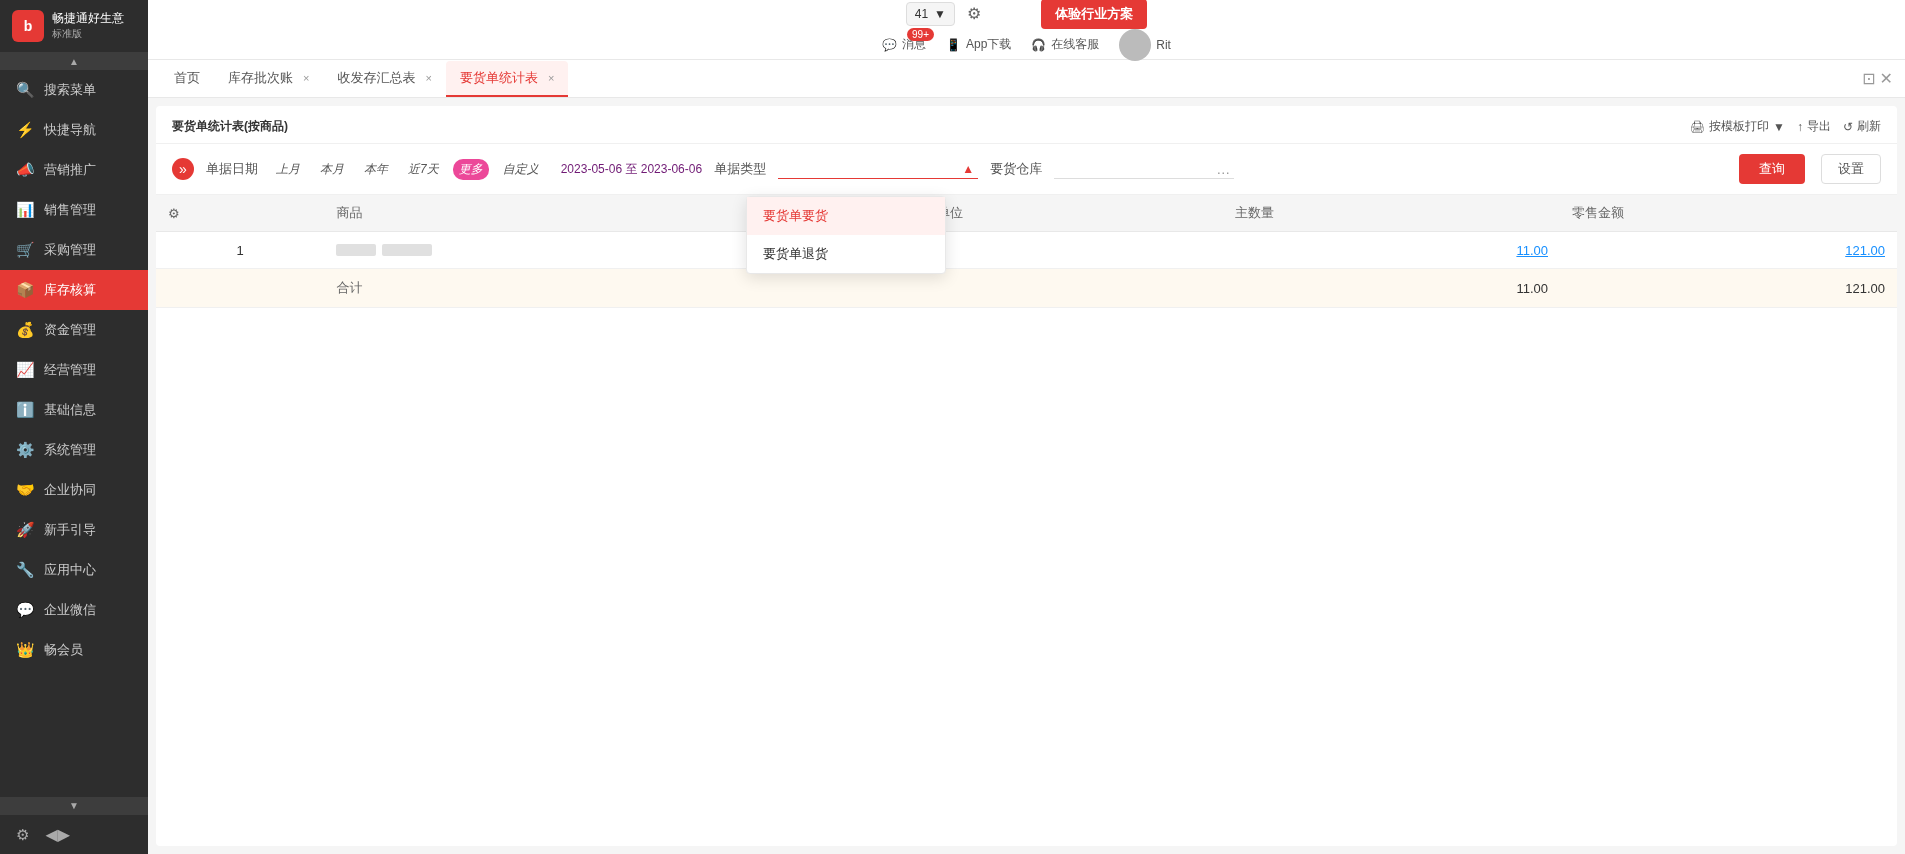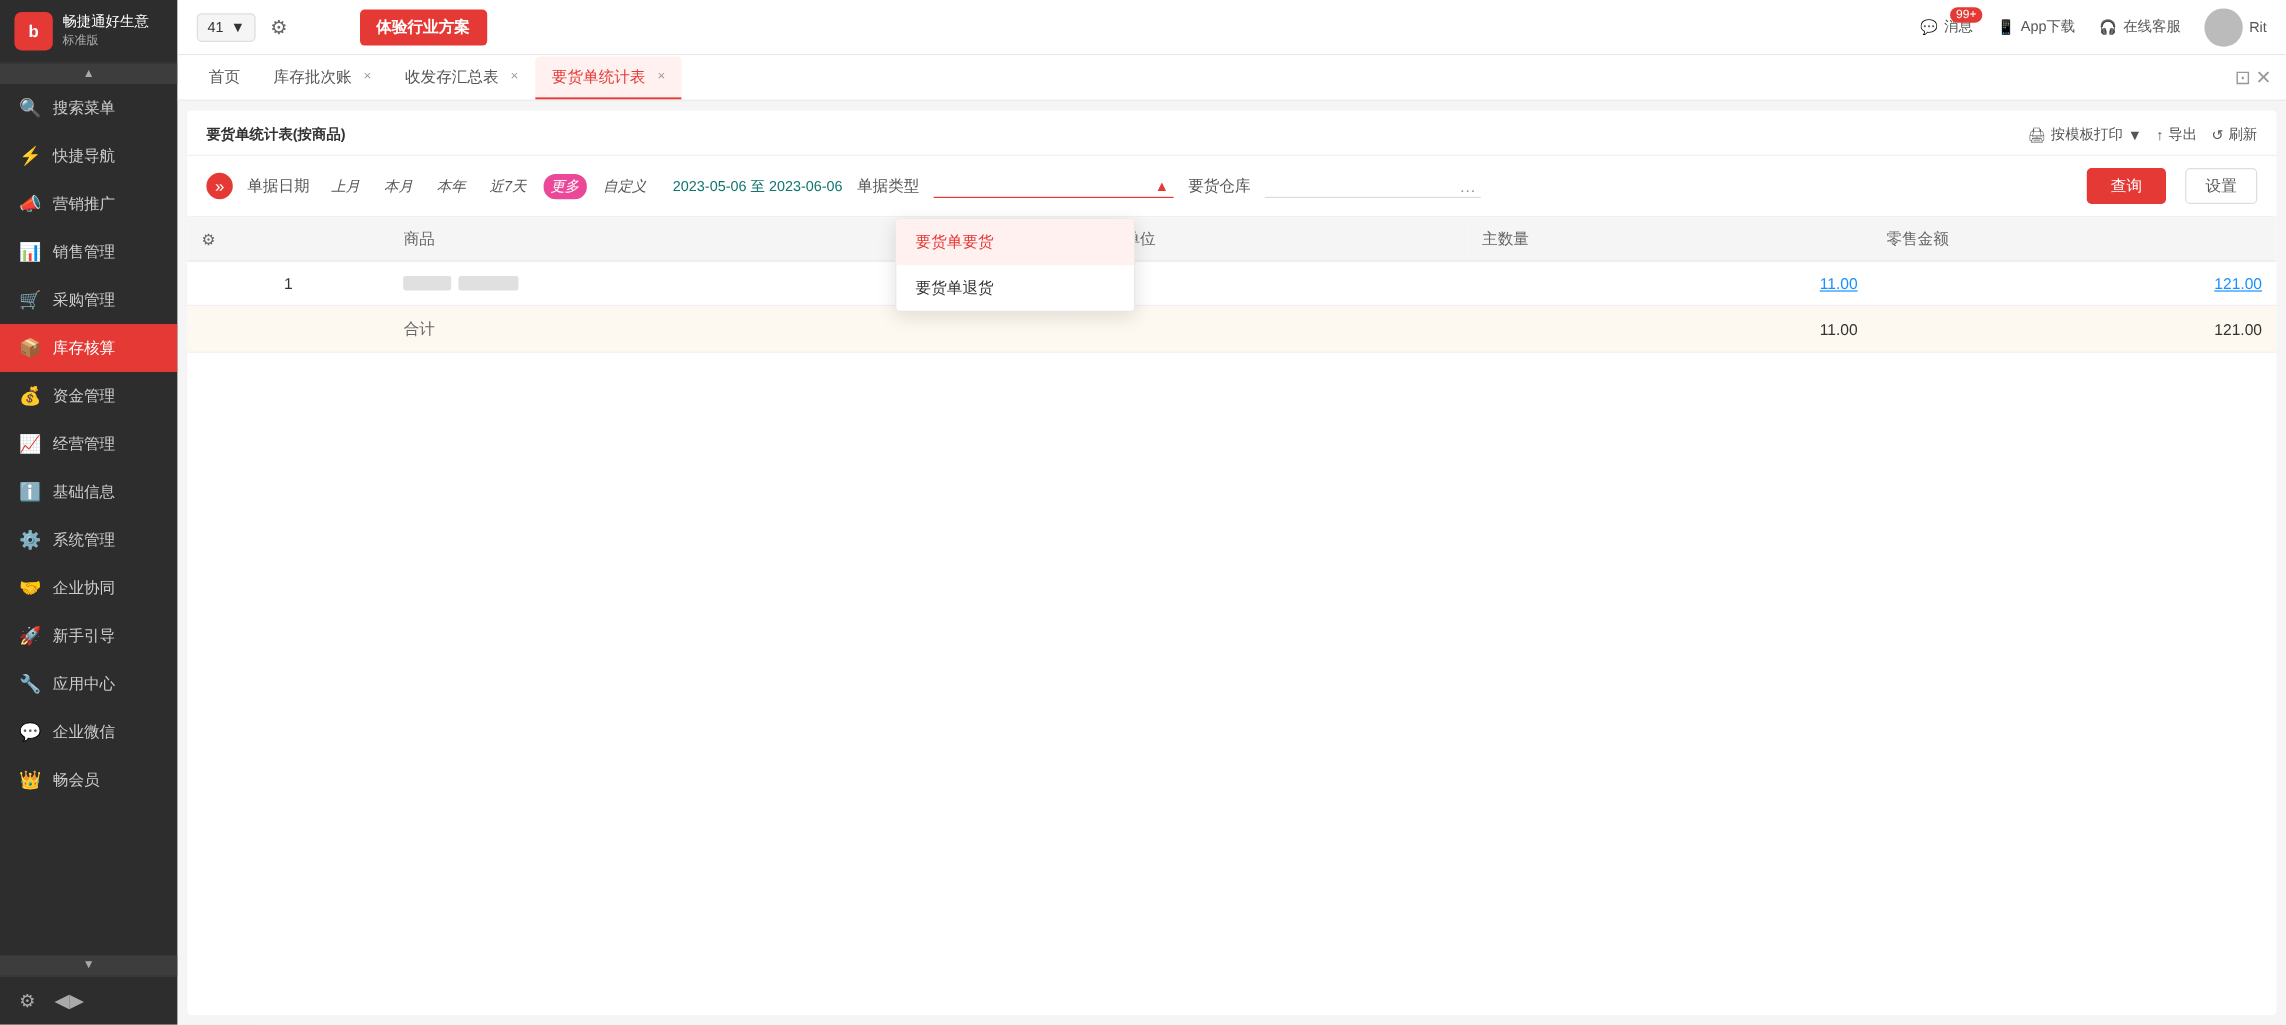--- a/index.html
+++ b/index.html
@@ -80,27 +80,28 @@
       flex: 1;
       display: flex;
       flex-direction: column;
       background: #f5f5f5;
       overflow: hidden;
     }
 
     
     .top-header {
       background: #fff;
-      height: 46px;
+      height: 60px;
       display: flex;
       align-items: center;
       padding: 0 16px;
-      justify-content: space-between;
+      justify-content: center;
       border-bottom: 1px solid #e8e8e8;
       flex-shrink: 0;
+      flex-direction: column;
     }
     .header-left {
       display: flex;
       align-items: center;
       gap: 12px;
     }
     .store-selector {
       display: flex;
       align-items: center;
       gap: 6px;
@@ -272,21 +273,21 @@
       border-radius: 3px;
       font-style: italic;
     }
     .date-btn.more-btn {
       background: #ec4899;
       color: #fff;
       padding: 2px 6px;
       border-radius: 10px;
     }
     .date-range {
-      color: #0f766e;
+      color: #701a75;
       font-size: 12px;
       margin-left: 4px;
     }
     .filter-input-wrapper {
       position: relative;
       display: flex;
       align-items: center;
     }
     .filter-input {
       border: none;

